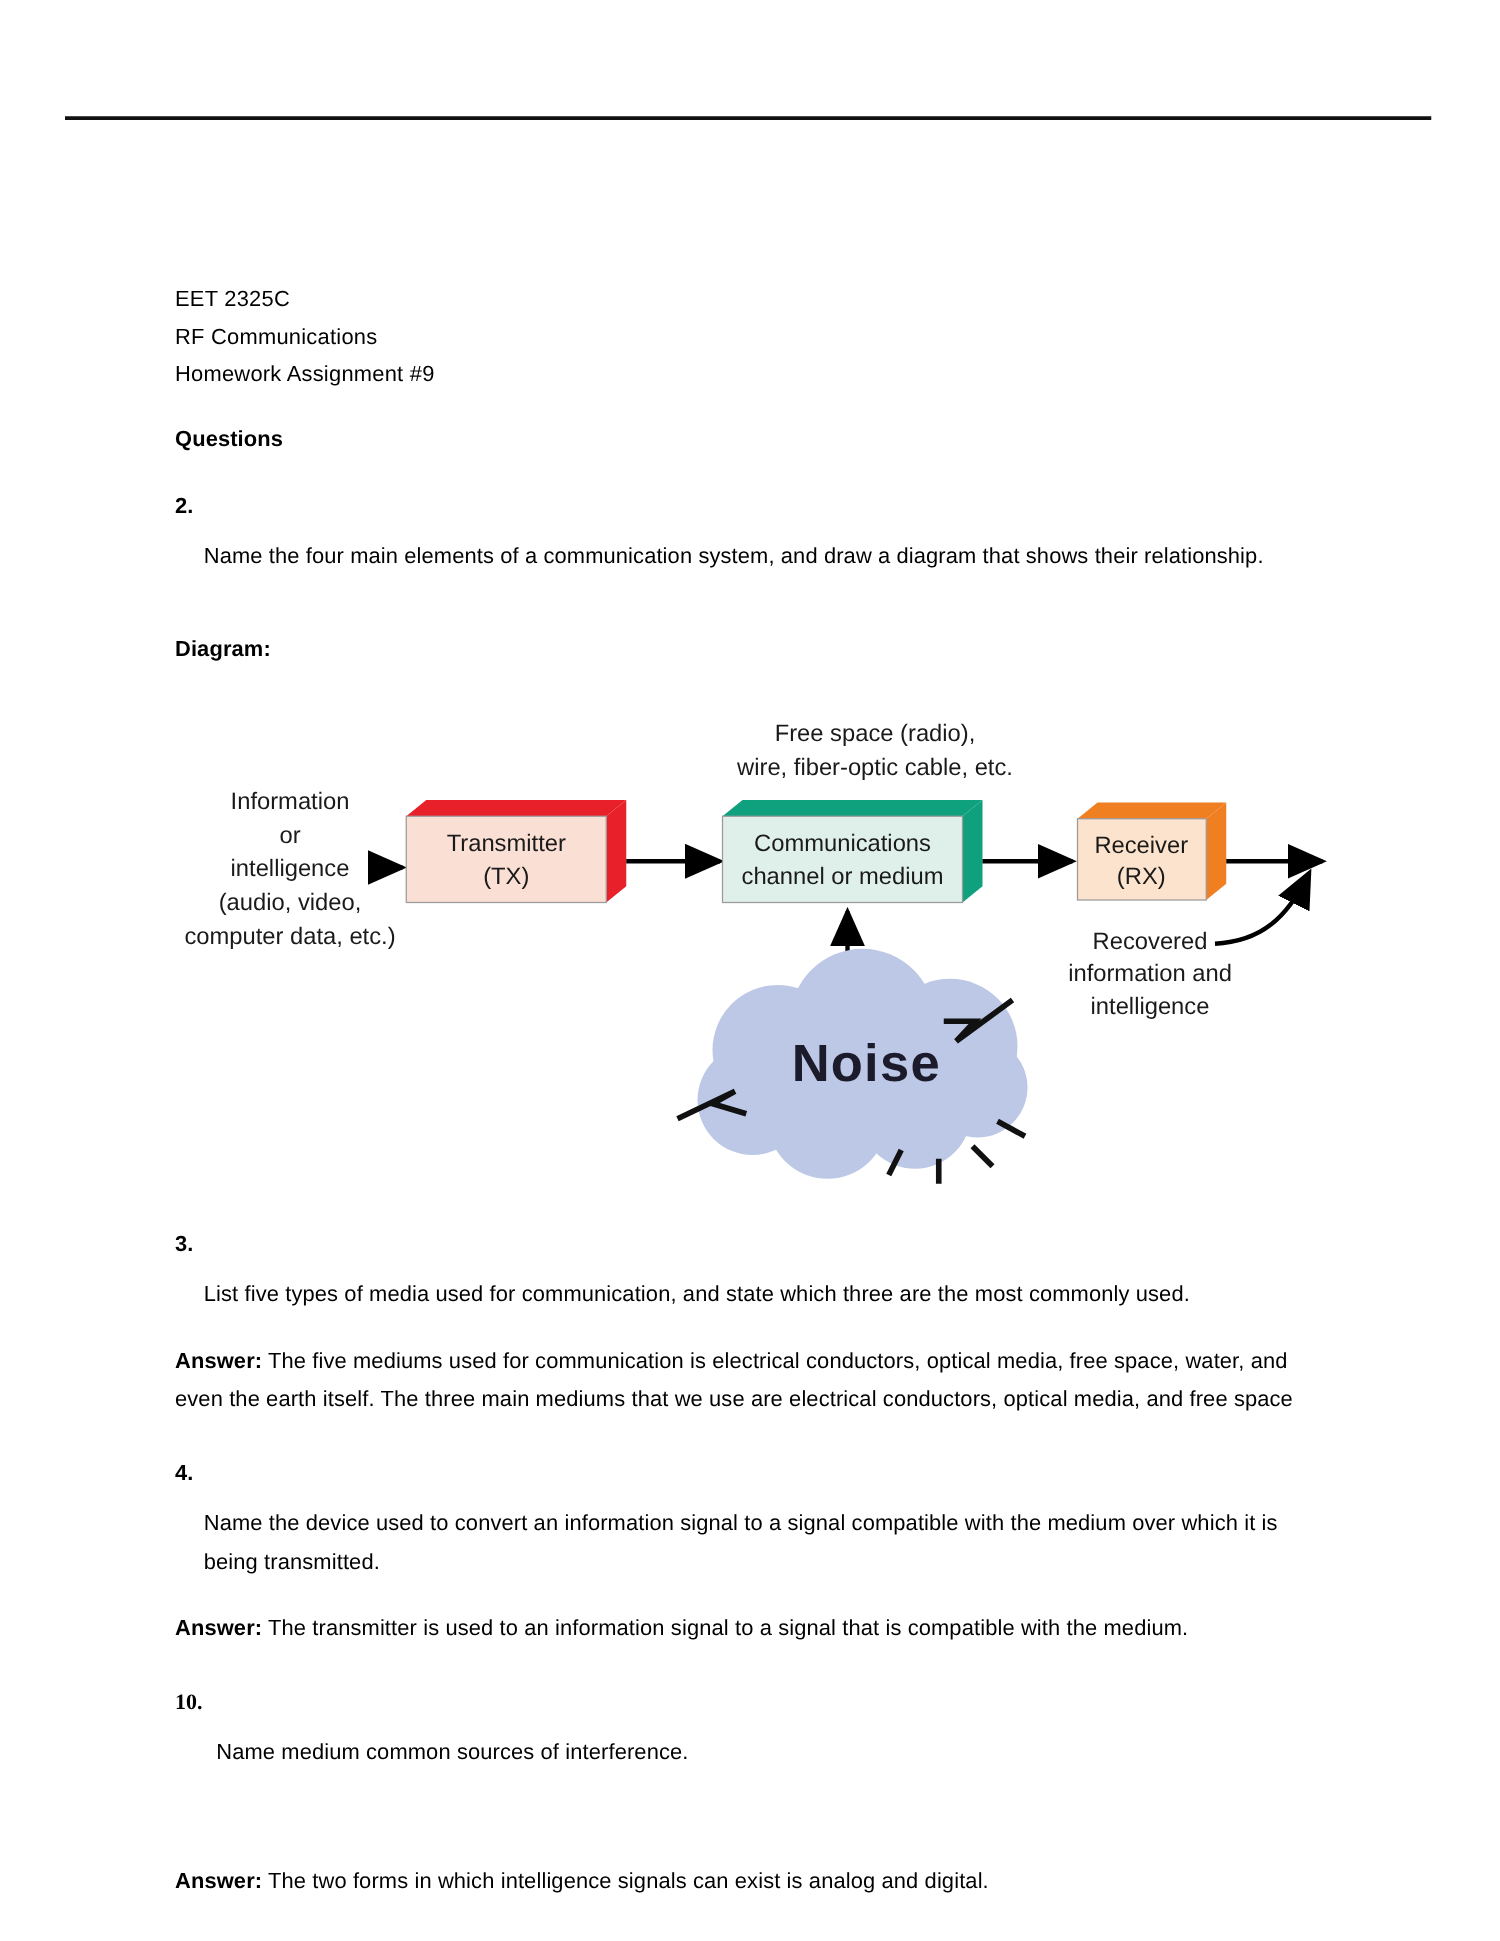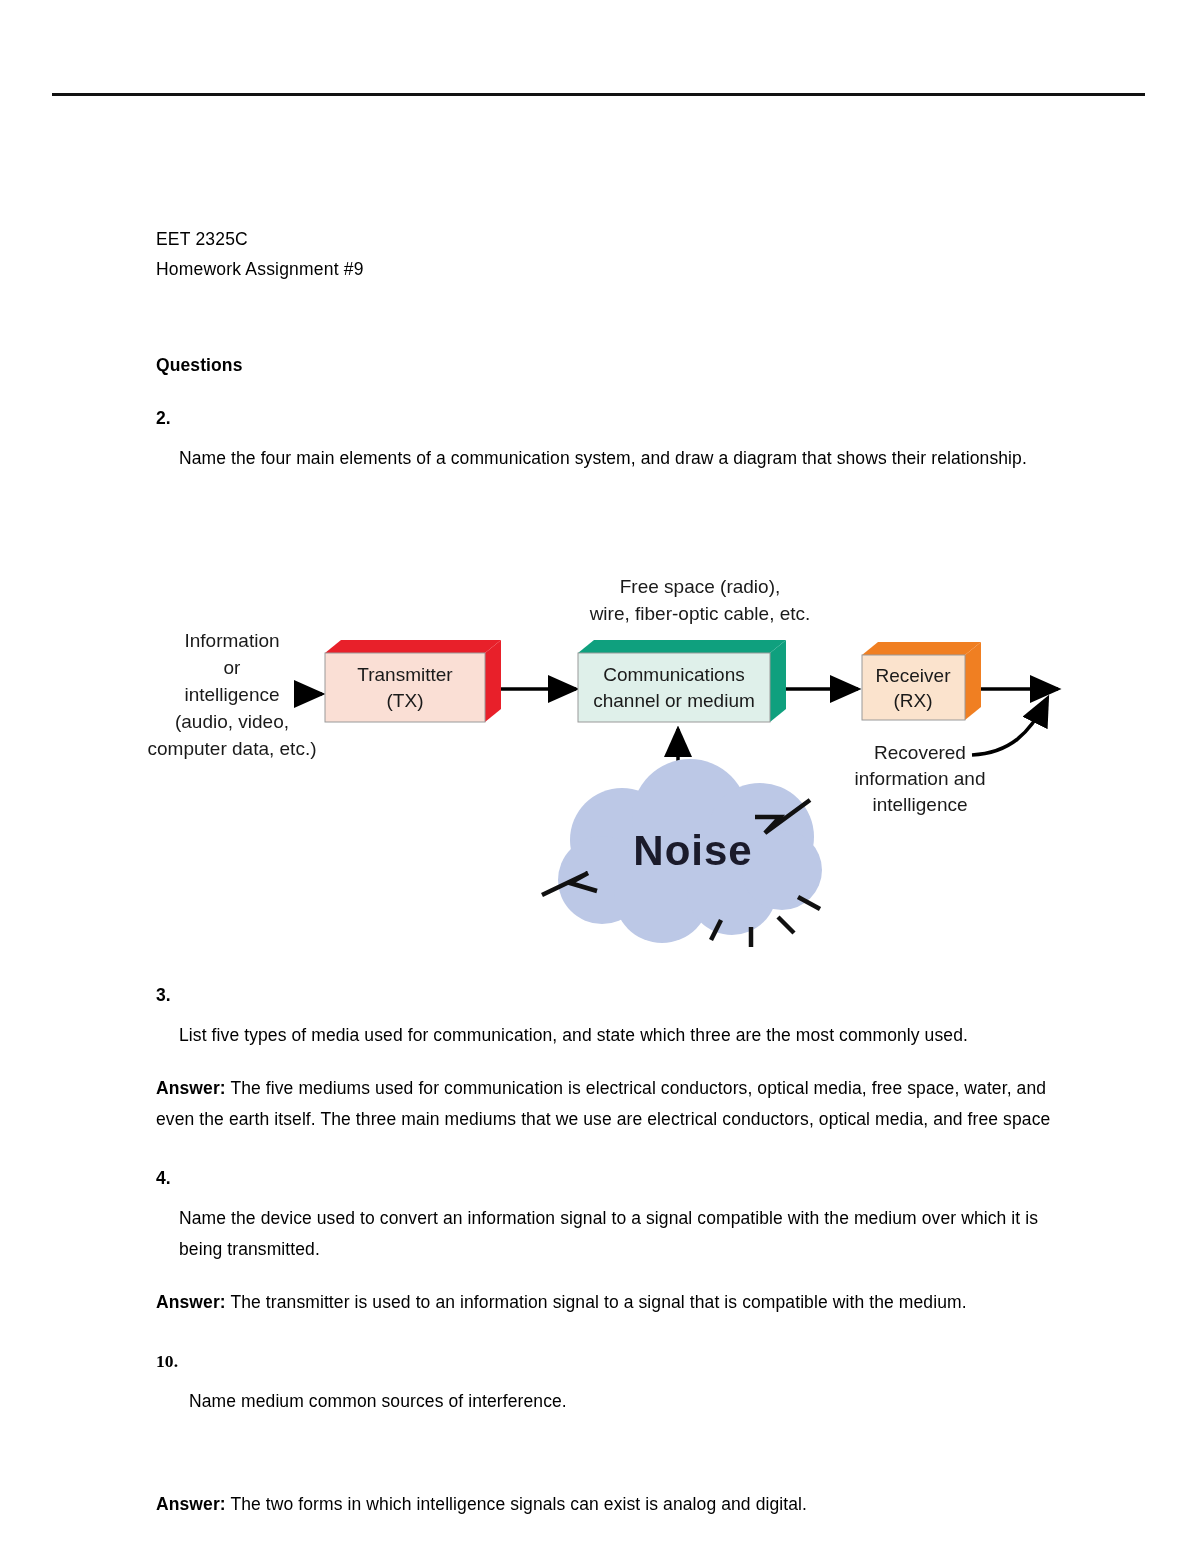--- a/index.html
+++ b/index.html
@@ -25,39 +25,39 @@
     position: absolute;
     left: 52px;
     top: 93px;
     width: 1093px;
     height: 3px;
     background: #111111;
   }
 
   .content {
     position: absolute;
-    left: 156px;
+    left: 140px;
     top: 224px;
     width: 925px;
   }
 
   .header-line {
     font-size: 17.5px;
     line-height: 30px;
     letter-spacing: 0.2px;
     white-space: pre;
   }
 
   .block {
     font-size: 17.5px;
     line-height: 31px;
     letter-spacing: 0.1px;
   }
 
-  .strong { font-weight: bold; margin-top: 44px; }
+  .strong { font-weight: bold; }
 
   .spacer-sm { height: 22px; }
   .spacer-md { height: 28px; }
 
   .q-item {
     display: flex;
     align-items: flex-start;
   }
   .q-num {
     flex: 0 0 auto;
@@ -94,38 +94,40 @@
 </head>
 <body>
 
 <div class="page">
 
   <div class="top-rule"></div>
 
   <div class="content">
 
     <div class="header-line">EET 2325C</div>
+    <div class="header-line">RF Communications</div>
     <div class="header-line">Homework Assignment #9</div>
 
     <div class="spacer-sm"></div>
 
     <div class="block strong">Questions</div>
 
     <div class="spacer-sm"></div>
 
     <div class="block q-item">
       <span class="q-num">2.</span>
       <span class="q-body">Name the four main elements of a communication system, and draw a diagram that shows their relationship.</span>
     </div>
 
     <div class="spacer-sm"></div>
 
 
     <div class="spacer-sm"></div>
 
+    <div class="block strong">Diagram:</div>
   </div>
 
   <div class="diagram">
     <svg width="1000" height="400" viewBox="0 0 1000 400" xmlns="http://www.w3.org/2000/svg">
       <defs>
         <marker id="arrowhead" markerWidth="9" markerHeight="8" refX="8" refY="4" orient="auto">
           <polygon points="0,0 9,4 0,8" fill="#000000"></polygon>
         </marker>
         <marker id="arrowhead-curve" markerWidth="9" markerHeight="8" refX="7" refY="4" orient="auto">
           <polygon points="0,0 9,4 0,8" fill="#000000"></polygon>

